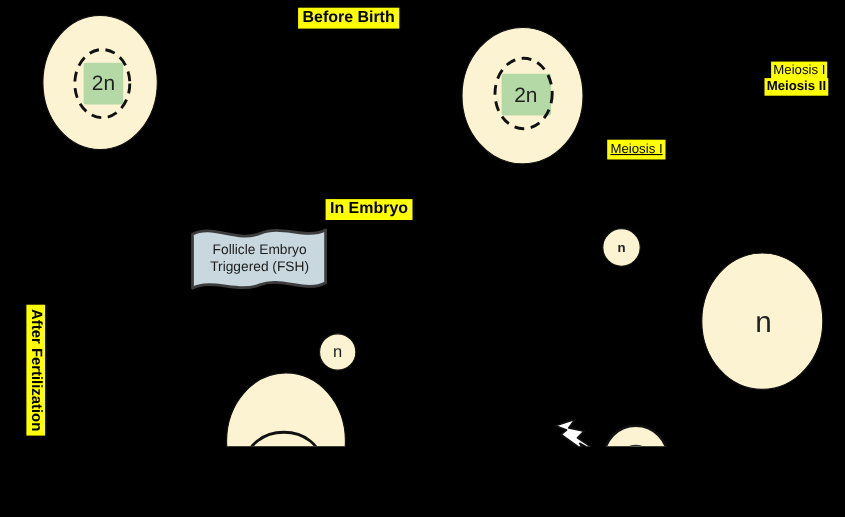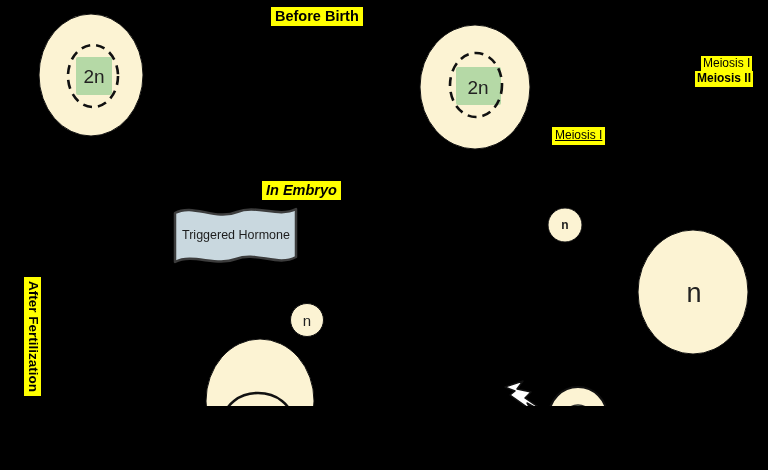--- a/index.html
+++ b/index.html
@@ -55,33 +55,34 @@
     <circle cx="578" cy="420" r="15" fill="#A5CE93" stroke="#2e2e2e" stroke-width="1.5"></circle>
 
     <polygon points="505,387 523,381 517,389 531,392 525,398 553,417 527,403 531,410 510,395 515,391" fill="#ffffff" stroke="#111" stroke-width="1.5" stroke-linejoin="round"></polygon>
 
     <path d="M175,213 C193,203 215,221 237,212 C256,204 278,218 296,209
              L296,257 C278,267 256,251 236,259 C216,267 193,253 175,262 Z" fill="#C9D8DF" stroke="#3c3c3c" stroke-width="2.5" stroke-linejoin="round"></path>
   </svg>
 
   <div class="hl bold" style="left:271px;top:7px;font-size:14.5px;">Before Birth</div>
 
-  <div class="hl bold" style="left:262px;top:181px;font-size:14.5px;font-style:italic;">In Embryo</div>
+  <div class="hl bold" style="left:296px;top:181px;font-size:14.5px;">In Embryo</div>
 
   <div class="hl bold vert" style="left:24px;top:277px;font-size:13.5px;">After Fertilization</div>
 
 
   <div class="hl" style="left:701px;top:56px;font-size:12px;padding:1px 2px;">Meiosis I</div>
 
   <div class="hl" style="left:695px;top:71px;font-size:12px;padding:1px 2px;font-weight:bold;">Meiosis II</div>
 
   <div class="hl underlined" style="left:552px;top:127px;font-size:12px;padding:2px 3px;">Meiosis I</div>
 
   <div class="fsh-text" style="left:236px;top:235px;">
-    <div>Triggered Hormone</div>
+    <div>Follicle Embryo</div>
+    <div>Triggered (FSH)</div>
   </div>
 
   <div class="cell-label" style="left:94px;top:76px;font-size:19px;">2n</div>
 
   <div class="cell-label" style="left:478px;top:87px;font-size:19px;">2n</div>
 
   <div class="cell-label" style="left:565px;top:225px;font-size:12px;font-weight:600;">n</div>
 
   <div class="cell-label" style="left:694px;top:293px;font-size:27px;">n</div>
 

